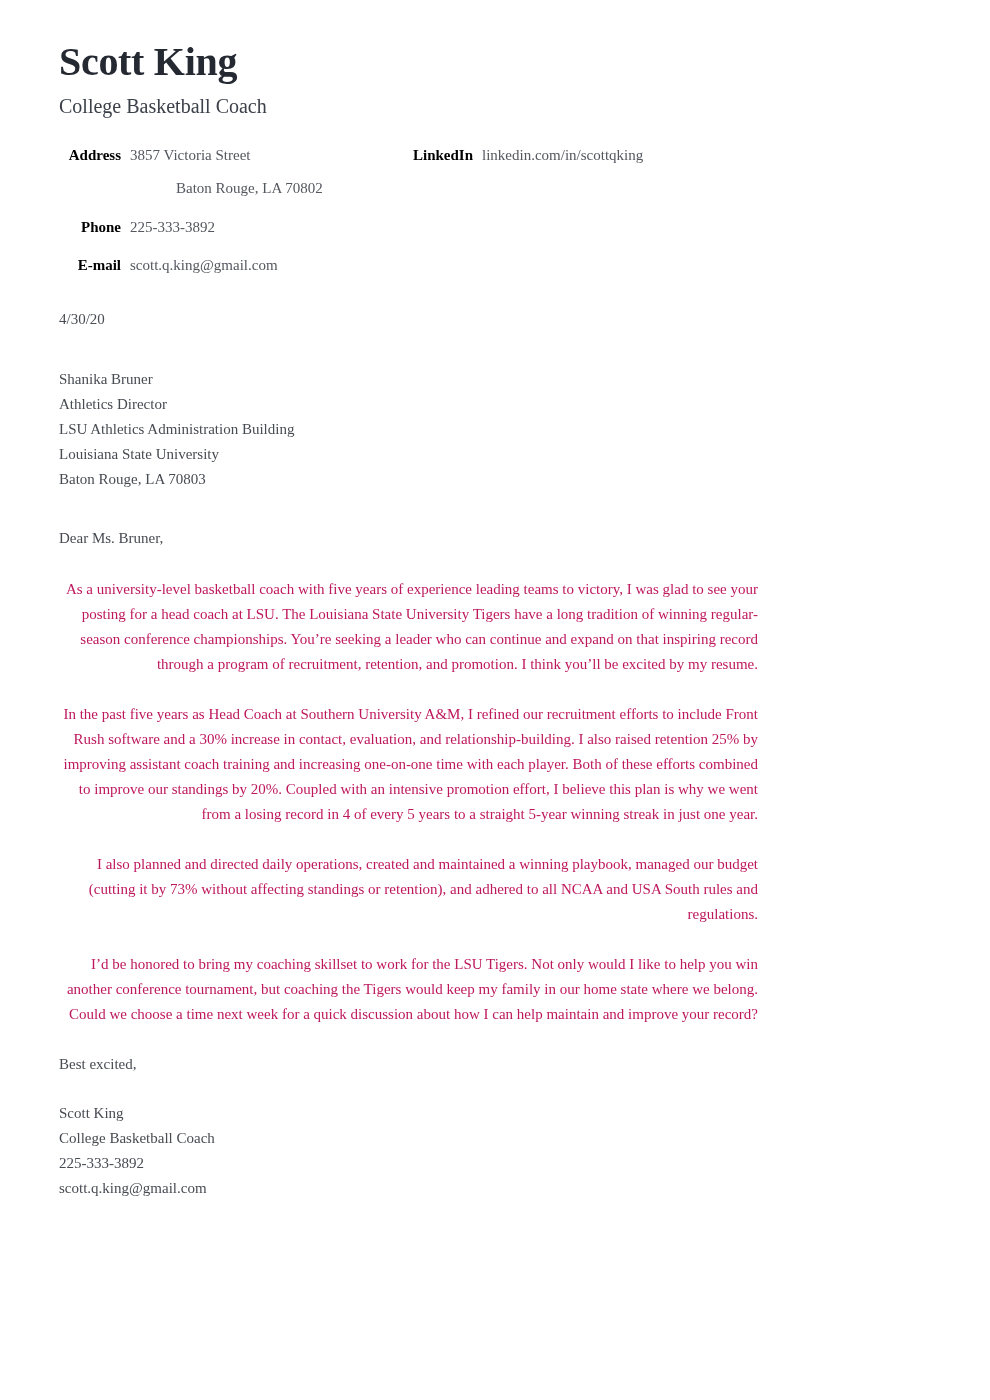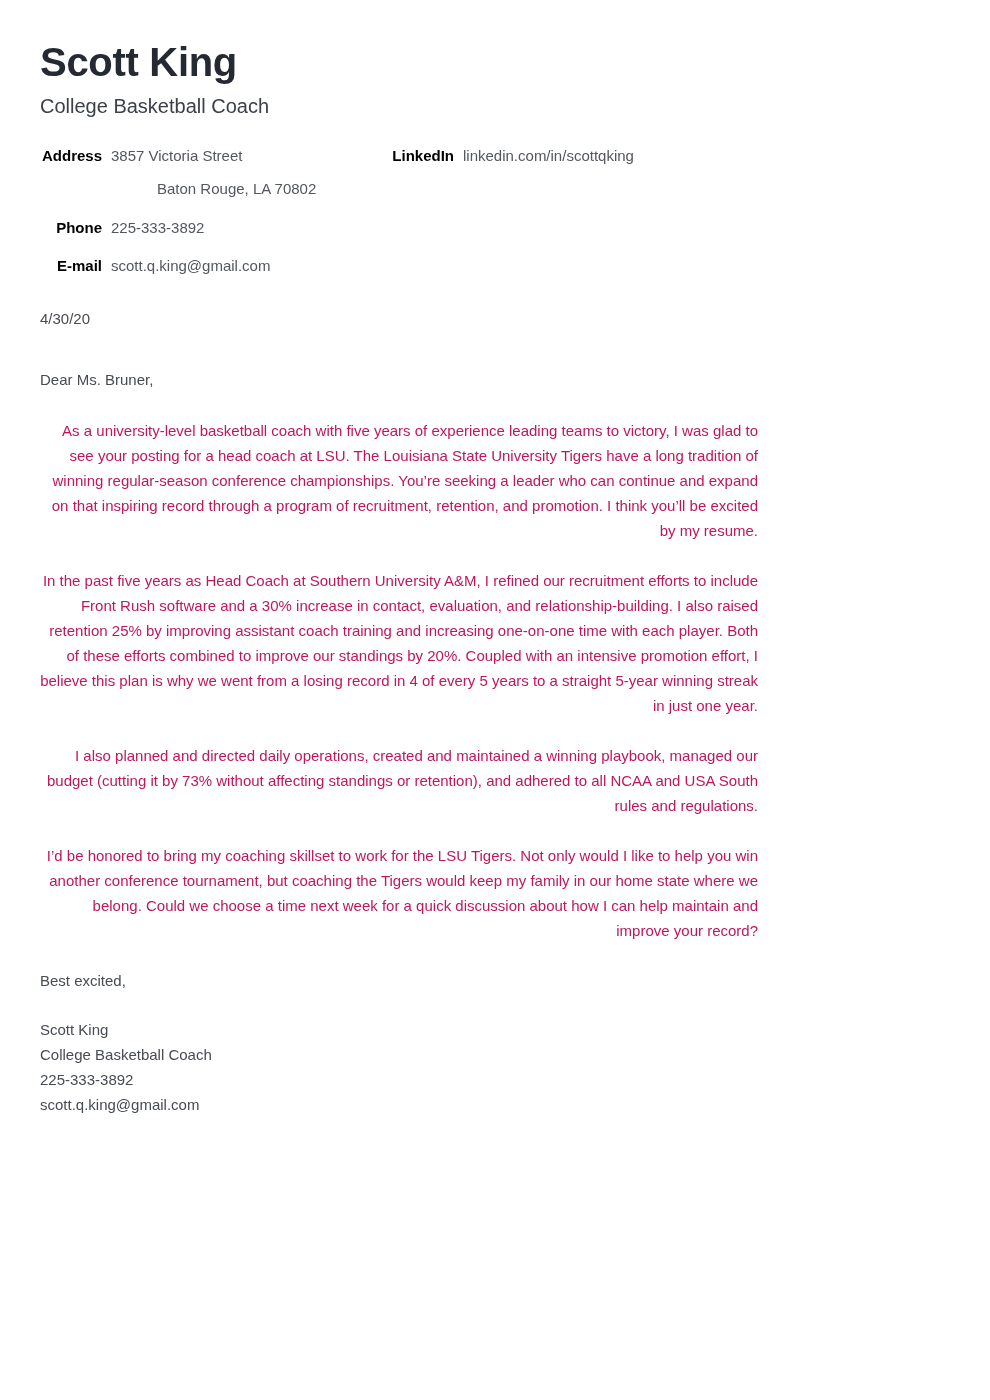--- a/index.html
+++ b/index.html
@@ -11,22 +11,23 @@
   body {
     width: 990px;
     height: 1400px;
     font-family: "Liberation Sans", sans-serif;
     color: #444444;
     -webkit-font-smoothing: antialiased;
   }
   .page {
     width: 802px;
     min-height: 1400px;
-    padding: 40px 44px 40px 40px;
+    padding: 40px 44px 40px 59px;
     background: #ffffff;
+    font-family: Liberation Serif, serif;
   }
 
   
   .name {
     font-size: 40px;
     font-weight: bold;
     color: #252932;
     letter-spacing: -0.3px;
     line-height: 1.1;
     margin: 0 0 10px 0;
@@ -165,20 +166,27 @@
     <div class="contact-col right">
       <div class="contact-row">
         <span class="c-label wide">LinkedIn</span>
         <span class="c-value">linkedin.com/in/scottqking</span>
       </div>
     </div>
   </div>
 
   <div class="date">4/30/20</div>
 
+  <div class="recipient">
+    <span class="r-line">Shanika Bruner</span>
+    <span class="r-line">Athletics Director</span>
+    <span class="r-line">LSU Athletics Administration Building</span>
+    <span class="r-line">Louisiana State University</span>
+    <span class="r-line">Baton Rouge, LA 70803</span>
+  </div>
 
   <div class="salutation">Dear Ms. Bruner,</div>
 
   <p class="para">As a university-level basketball coach with five years of experience leading teams to victory, I was glad to see your posting for a head coach at LSU. The Louisiana State University Tigers have a long tradition of winning regular-season conference championships. You’re seeking a leader who can continue and expand on that inspiring record through a program of recruitment, retention, and promotion. I think you’ll be excited by my resume.</p>
   <p class="para">In the past five years as Head Coach at Southern University A&amp;M, I refined our recruitment efforts to include Front Rush software and a 30% increase in contact, evaluation, and relationship-building. I also raised retention 25% by improving assistant coach training and increasing one-on-one time with each player. Both of these efforts combined to improve our standings by 20%. Coupled with an intensive promotion effort, I believe this plan is why we went from a losing record in 4 of every 5 years to a straight 5-year winning streak in just one year.</p>
   <p class="para">I also planned and directed daily operations, created and maintained a winning playbook, managed our budget (cutting it by 73% without affecting standings or retention), and adhered to all NCAA and USA South rules and regulations.</p>
   <p class="para">I’d be honored to bring my coaching skillset to work for the LSU Tigers. Not only would I like to help you win another conference tournament, but coaching the Tigers would keep my family in our home state where we belong. Could we choose a time next week for a quick discussion about how I can help maintain and improve your record?</p>
 
   <div class="signoff">Best excited,</div>
 

